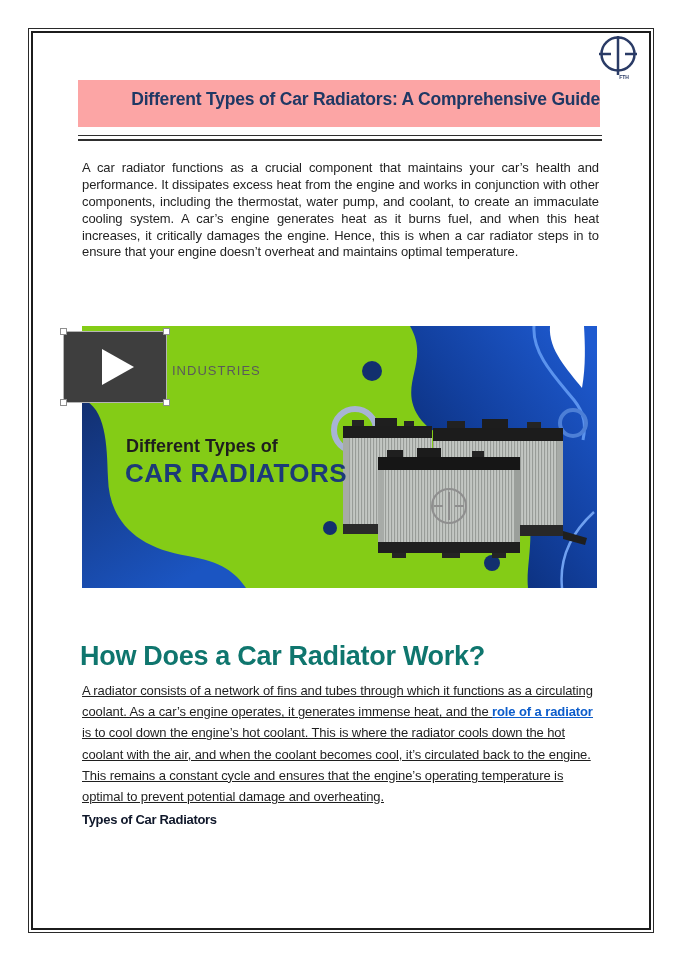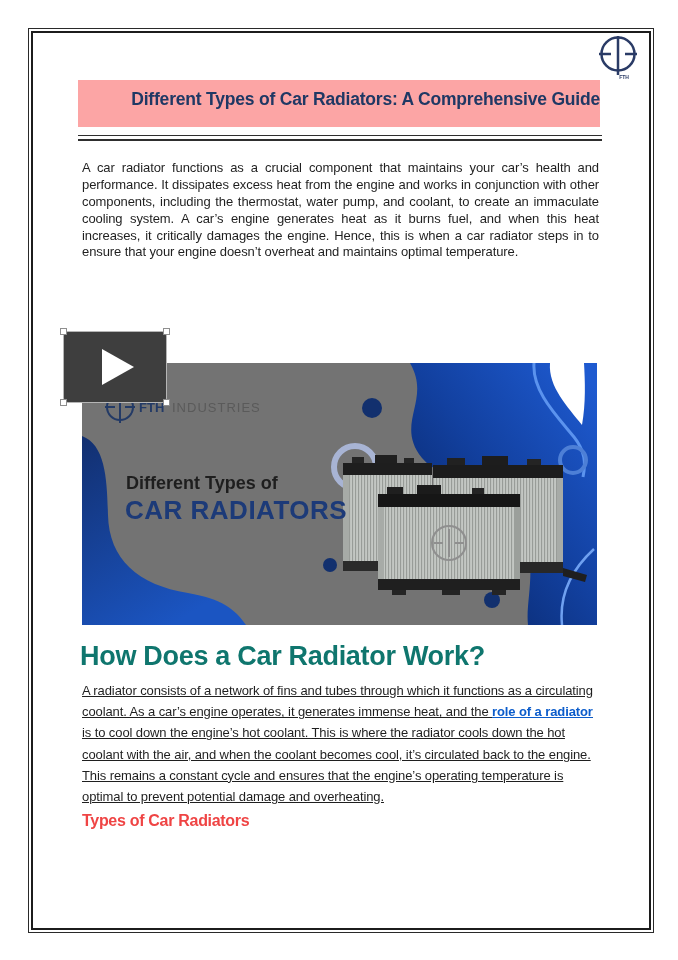--- a/index.html
+++ b/index.html
@@ -31,24 +31,24 @@
   .just{text-align:justify;}
   .p1{top:160px;}
   .p2{top:277px;line-height:1.38;}
   .p3{top:680px;line-height:1.63;text-align:left;text-decoration:underline;}
   a.doclink{color:#0B5CCB;font-weight:bold;text-decoration:underline;cursor:pointer;}
   .h1{
     position:absolute;left:80px;top:641px;font-size:27px;font-weight:bold;color:#0f766e;
     letter-spacing:-0.3px;
   }
   .h2{
-    position:absolute;left:82px;top:812px;font-size:16px;font-weight:bold;color:#ef4444;
+    position:absolute;left:82px;top:812px;font-size:13px;font-weight:bold;color:#0f172a;
     letter-spacing:-0.3px;
   }
-  .banner{position:absolute;left:82px;top:363px;width:515px;height:262px;background:#737373;}
+  .banner{position:absolute;left:82px;top:326px;width:515px;height:262px;background:#84cc16;}
   .play-btn{
     position:absolute;left:64px;top:332px;width:102px;height:70px;background:#3E3E3E;
     border-radius:4px;box-shadow:0 0 0 1px #b5b5b5;cursor:pointer;
   }
   .play-tri{
     position:absolute;left:38px;top:17px;width:0;height:0;
     border-top:18px solid transparent;border-bottom:18px solid transparent;
     border-left:32px solid #ffffff;
   }
   .handle{

